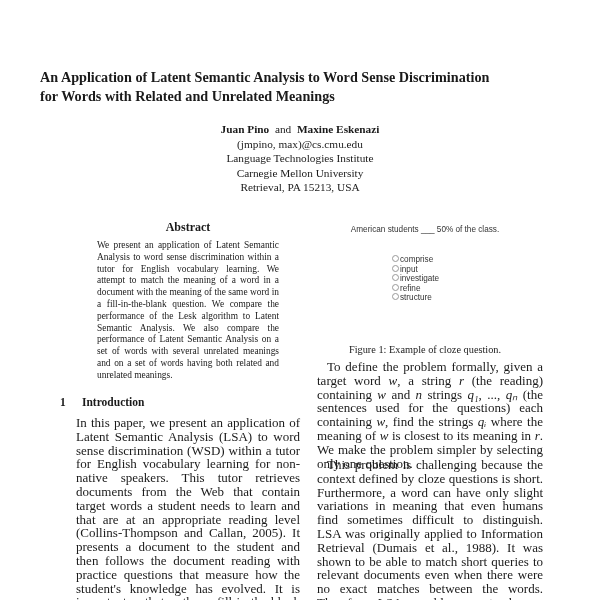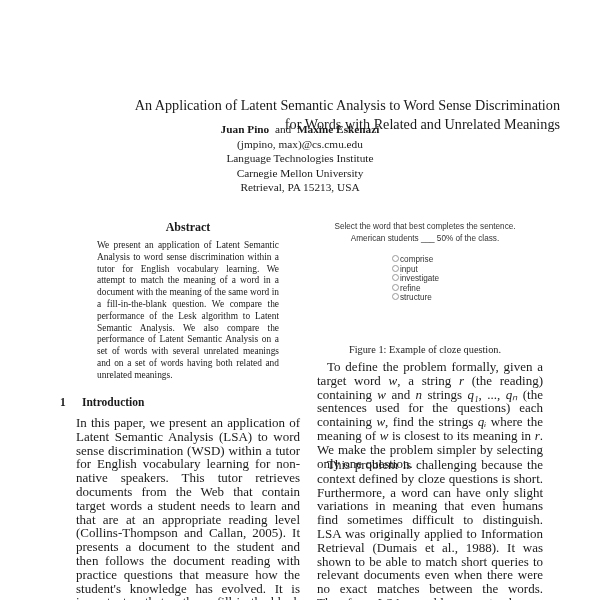--- a/index.html
+++ b/index.html
@@ -1,31 +1,31 @@
 <!DOCTYPE html>
 <html><head>
 <meta charset="utf-8">
 <style>
   html, body { margin:0; padding:0; background:#ffffff; }
   body { width:600px; height:600px; overflow:hidden; position:relative; font-family:"Liberation Serif", serif; color:#1a1a1a; }
-  .title { position:absolute; top:68px; left:40px; width:520px; text-align:right; font-weight:normal; font-size:14.2px; line-height:19px;margin-top:28px; }
+  .title { position:absolute; top:68px; left:40px; width:520px; text-align:left; font-weight:bold; font-size:14.2px; line-height:19px; }
   .authors { position:absolute; top:122px; left:150px; width:300px; text-align:center; font-size:11.3px; line-height:14.6px; }
   .authors .names b { font-weight:bold; }
   .col { position:absolute; font-size:13px; line-height:13.8px; text-align:justify; }
   .left { left:76px; width:224px; }
   .right { left:317px; width:226px; }
   .abs-head { position:absolute; top:220px; left:76px; width:224px; text-align:center; font-weight:bold; font-size:12px; }
   .abs-body { position:absolute; top:240px; left:97px; width:182px; font-size:9.4px; line-height:11.8px; text-align:justify; }
   .sec-head { position:absolute; top:396px; left:60px; font-weight:bold; font-size:11.5px; }
   .sec-head .num { display:inline-block; width:22px; }
   .intro { top:416px; }
   .figure { position:absolute; top:222px; left:310px; width:230px; font-family:"Liberation Sans", sans-serif; font-size:8.2px; color:#333; }
   .fig-prompt { text-align:center; }
   .fig-sentence { text-align:center; margin-top:3px; }
-  .fig-options { margin-top:12px; margin-left:82px; line-height:9.6px; }
+  .fig-options { margin-top:21px; margin-left:82px; line-height:9.6px; }
   .radio { display:inline-block; width:5px; height:5px; border:1px solid #999; border-radius:50%; margin-right:1px; vertical-align:0px; }
   .caption { position:absolute; top:344px; left:310px; width:230px; text-align:center; font-size:10.3px; }
   .p1 { top:360px; text-indent:10px; }
   .p2 { top:458px; text-indent:10px; }
   .it { font-style:italic; }
 </style>
 </head>
 <body>
 
 <div class="title">
@@ -47,21 +47,20 @@
 
 <div class="abs-head">Abstract</div>
 <div class="abs-body">We present an application of Latent Semantic Analysis to word sense discrimination within a tutor for English vocabulary learning. We attempt to match the meaning of a word in a document with the meaning of the same word in a fill-in-the-blank question. We compare the performance of the Lesk algorithm to Latent Semantic Analysis. We also compare the performance of Latent Semantic Analysis on a set of words with several unrelated meanings and on a set of words having both related and unrelated meanings.</div>
 
 <div class="sec-head">
   <span class="num">1</span><span>Introduction</span>
 </div>
 <div class="col left intro">In this paper, we present an application of Latent Semantic Analysis (LSA) to word sense discrimination (WSD) within a tutor for English vocabulary learning for non-native speakers. This tutor retrieves documents from the Web that contain target words a student needs to learn and that are at an appropriate reading level (Collins-Thompson and Callan, 2005). It presents a document to the student and then follows the document reading with practice questions that measure how the student's knowledge has evolved. It is important that the fill-in-the-blank questions (also known as cloze questions) that we ask to the students allow us to determine their vocabulary knowledge accurately. An example of cloze</div>
 
 <div class="figure">
-  <div class="fig-prompt">Select the word that best completes the sentence.</div>
   <div class="fig-sentence">American students ___ 50% of the class.</div>
   <div class="fig-options">
     <div><span class="radio"></span><span>comprise</span></div>
     <div><span class="radio"></span><span>input</span></div>
     <div><span class="radio"></span><span>investigate</span></div>
     <div><span class="radio"></span><span>refine</span></div>
     <div><span class="radio"></span><span>structure</span></div>
   </div>
 </div>
 <div class="caption">Figure 1: Example of cloze question.</div>

